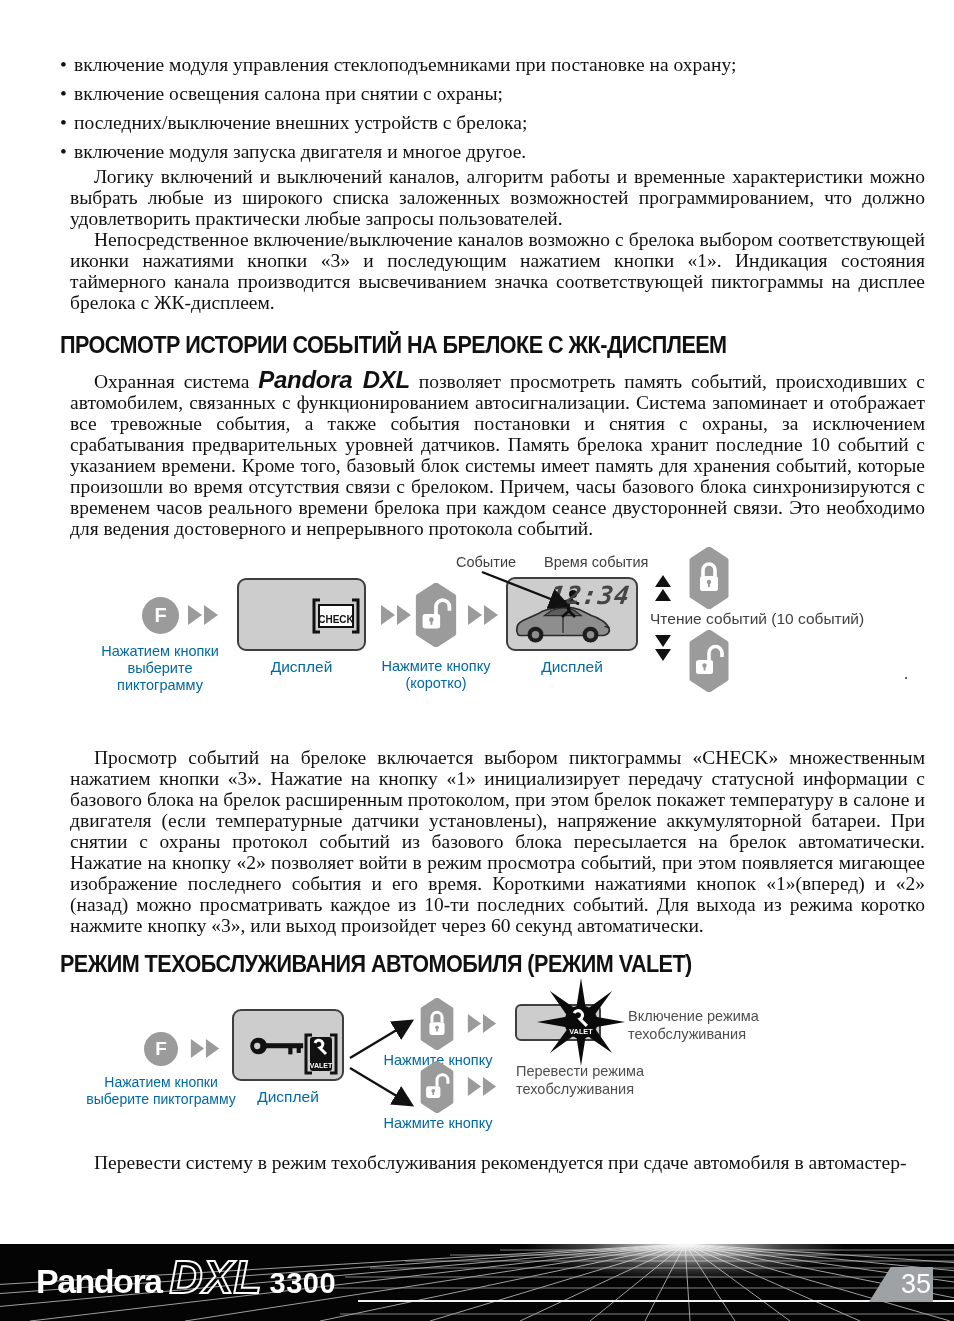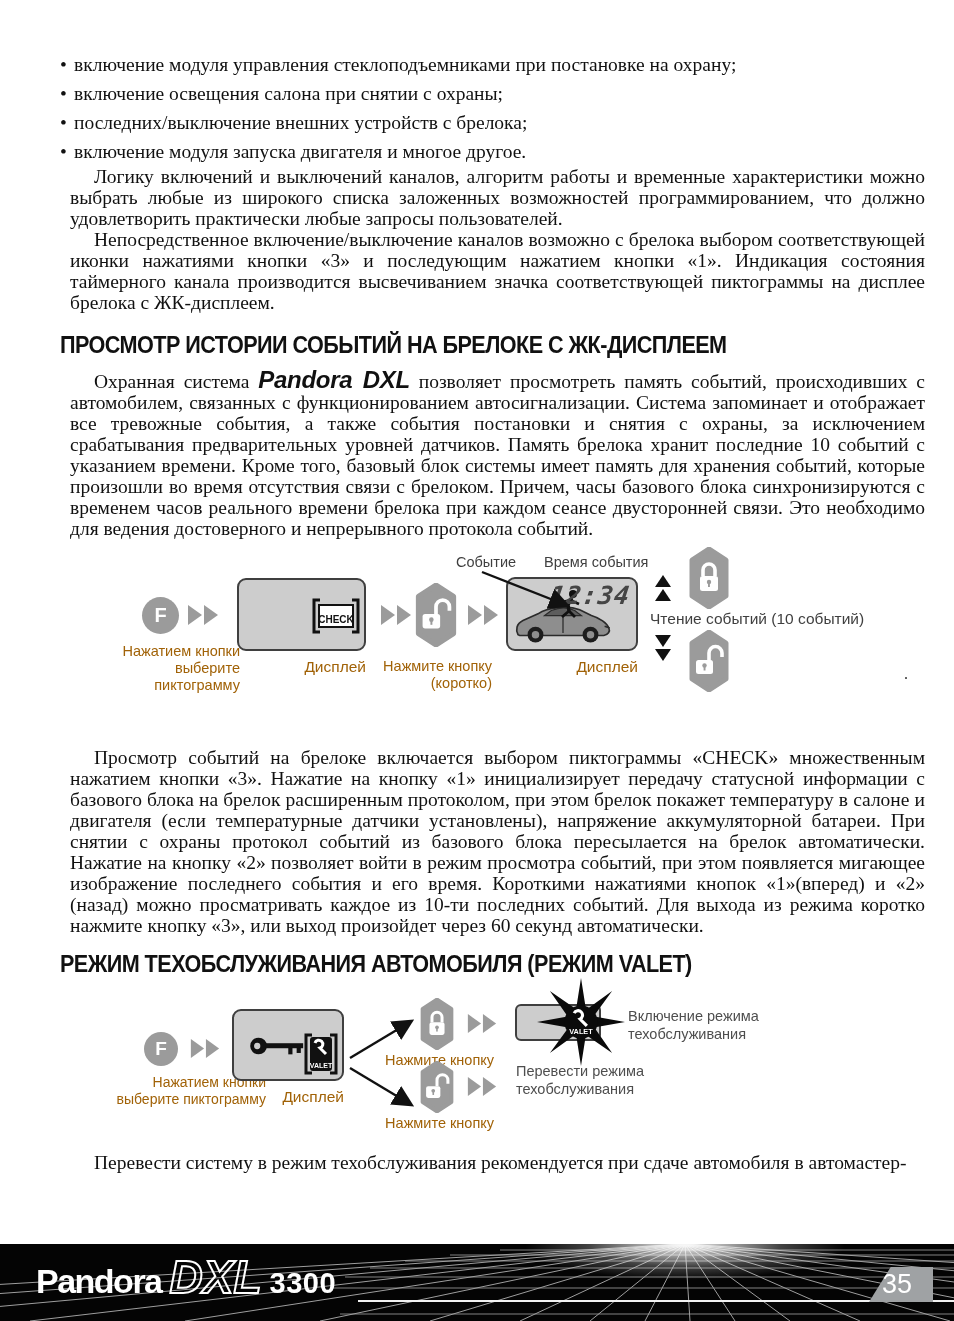--- a/index.html
+++ b/index.html
@@ -25,22 +25,22 @@
   .heading .squeeze { display:inline-block; transform:scaleX(0.9); transform-origin:left center; white-space:nowrap; }
   .h1 { margin:18px 0 10px 22px; }
   .h2 { margin:14px 0 10px 22px; }
 
   
   .diagram { position:relative; width:896px; }
   .d1 { height:176px; margin-top:6px; }
   .d2 { height:152px; margin-top:4px; }
   .abs { position:absolute; }
   .cap {
-    font-family:"Liberation Sans", sans-serif; color:#a16207;
-    font-size:14.5px; line-height:17px; text-align:right; white-space:pre-line;
+    font-family:"Liberation Sans", sans-serif; color:#0369a1;
+    font-size:14.5px; line-height:17px; text-align:center; white-space:pre-line;
   }
   .f-btn {
     border-radius:50%; background:#9b9b9b; color:#fff;
     font-family:"Liberation Sans", sans-serif; font-weight:bold;
     display:flex; align-items:center; justify-content:center;
   }
   .display {
     background:#cdcdcd; border:2px solid #3f3f3f; border-radius:9px; position:absolute;
   }
   .clock {
@@ -57,21 +57,21 @@
   .logo { position:absolute; left:36px; top:13px; display:flex; align-items:baseline; color:#fff; font-family:"Liberation Sans", sans-serif; z-index:3; }
   .logo .pandora { font-weight:bold; font-size:34px; letter-spacing:-1.5px; }
   .logo .dxl {
     font-weight:bold; font-style:italic; font-size:46px; line-height:40px;
     color:rgba(0,0,0,0); -webkit-text-stroke:2px #ffffff; margin:0 8px 0 8px; letter-spacing:0px;
   }
   .logo .series { font-weight:bold; font-size:29px; letter-spacing:0.5px; }
   .page-flag {
     position:absolute; right:21px; top:23px; width:64px; height:35px; z-index:4;
     background:#9fa2a4; clip-path:polygon(34% 0, 100% 0, 100% 100%, 0 100%);
-    display:flex; align-items:center; justify-content:flex-end; padding-right:21px;
+    display:flex; align-items:center; justify-content:flex-end; padding-right:2px;
     font-family:"Liberation Sans", sans-serif; font-size:27px; color:#fff;
   }
 </style>
 </head>
 <body>
 
 <div class="page">
   <div class="content">
 
     <div class="bullets">

